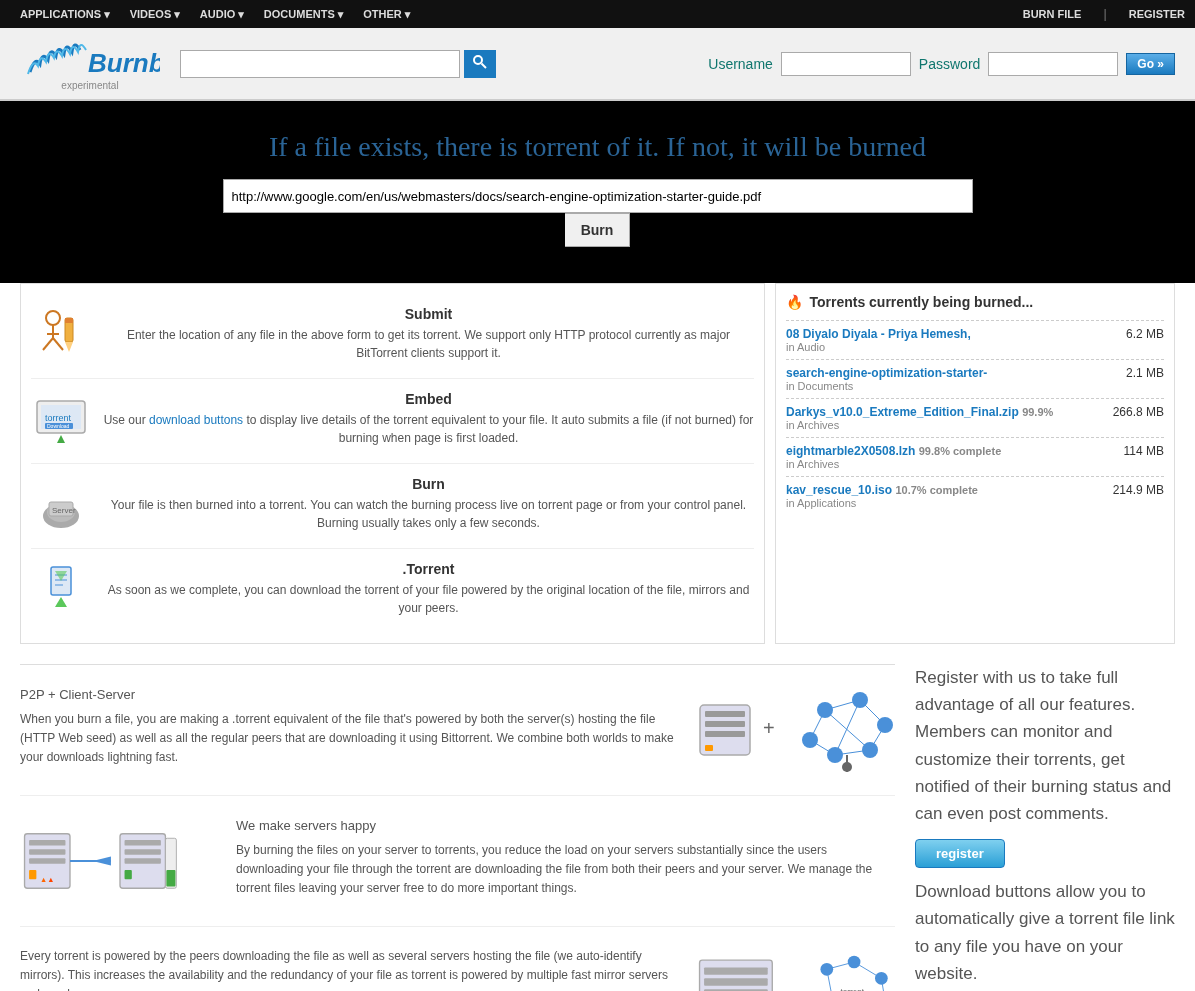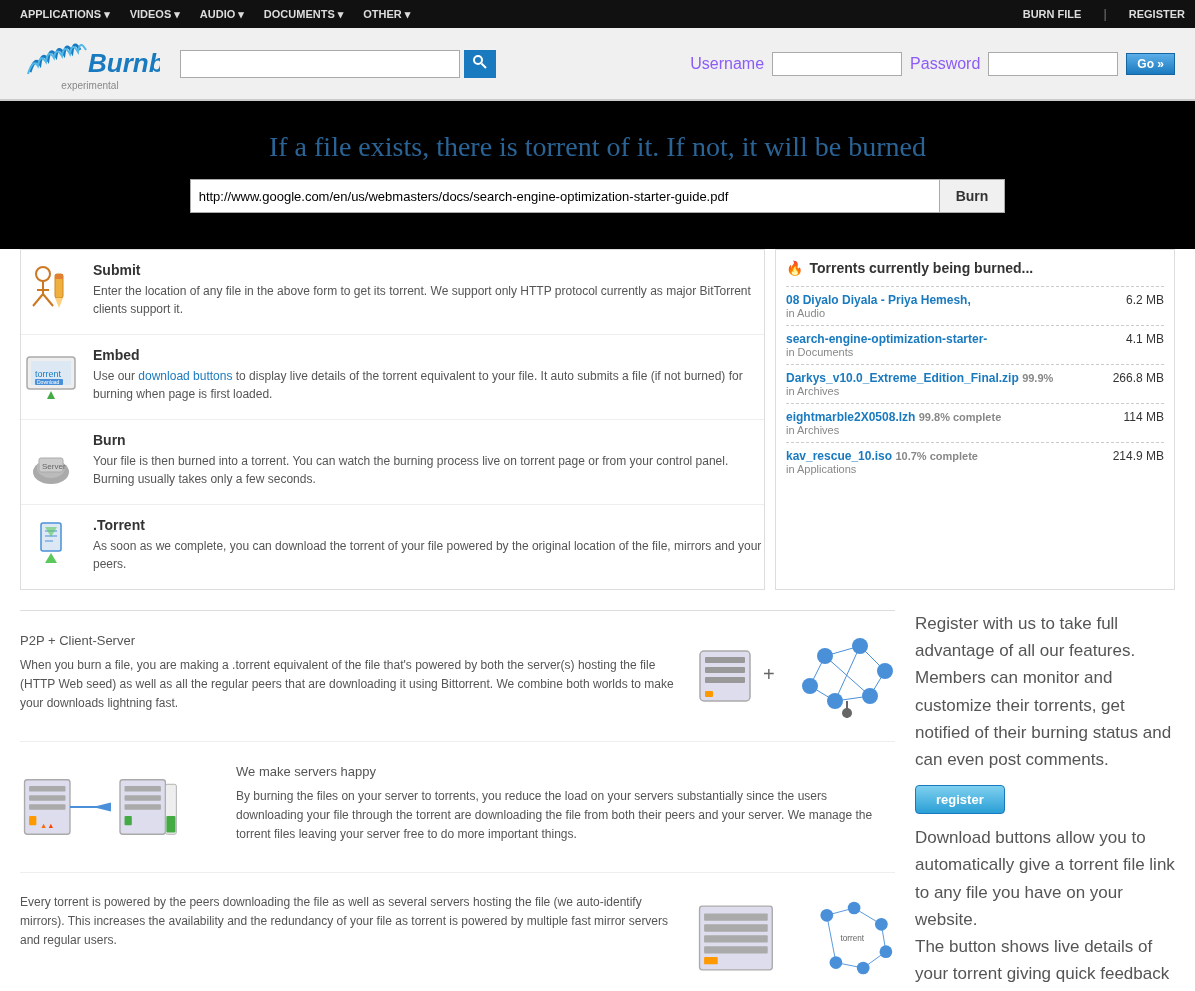--- a/index.html
+++ b/index.html
@@ -89,21 +89,21 @@
       cursor: pointer;
       font-size: 14px;
     }
 
     #login-area {
       margin-left: auto;
       display: flex;
       align-items: center;
       gap: 8px;
     }
-    #login-area label { font-size: 16px; color: #8b5cf6; }
+    #login-area label { font-size: 14px; color: #0f766e; }
     #login-area input[type=text], #login-area input[type=password] {
       width: 130px;
       height: 24px;
       border: 1px solid #aaa;
       padding: 0 4px;
       font-size: 12px;
     }
     #go-btn {
       background: linear-gradient(to bottom, #5baee8, #1a7abf);
       border: 1px solid #1565a0;
@@ -126,20 +126,21 @@
       font-weight: normal;
       font-family: Georgia, serif;
     }
 
     #burn-form {
       display: flex;
       justify-content: center;
       align-items: center;
       margin: 16px auto;
       max-width: 900px;
+      flex-direction: column;
     }
     #burn-form input {
       width: 750px;
       height: 34px;
       border: 1px solid #aaa;
       padding: 0 8px;
       font-size: 13px;
     }
     #burn-btn {
       background: #f0f0f0;
@@ -160,20 +161,22 @@
       padding: 0 20px;
       max-width: 1195px;
       margin: 0 auto;
     }
 
     
     #steps {
       flex: 1;
       border: 1px solid #ddd;
       margin-right: 10px;
+      padding: 10px;
+      text-align: center;
     }
     .step {
       display: flex;
       align-items: flex-start;
       gap: 12px;
       padding: 12px 0;
       border-bottom: 1px solid #eee;
     }
     .step:last-child { border-bottom: none; }
     .step-icon {
@@ -471,21 +474,21 @@
         <div class="torrent-item-cat">in Audio</div>
       </div>
       <div class="torrent-item-size">6.2 MB</div>
     </div>
 
     <div class="torrent-item">
       <div class="torrent-item-info">
         <div class="torrent-item-name">search-engine-optimization-starter-</div>
         <div class="torrent-item-cat">in Documents</div>
       </div>
-      <div class="torrent-item-size">4.1 MB</div>
+      <div class="torrent-item-size">2.1 MB</div>
     </div>
 
     <div class="torrent-item">
       <div class="torrent-item-info">
         <div class="torrent-item-name">
           <span>Darkys_v10.0_Extreme_Edition_Final.zip</span>
           <span class="torrent-item-progress">99.9%</span>
         </div>
         <div class="torrent-item-cat">in Archives</div>
       </div>

